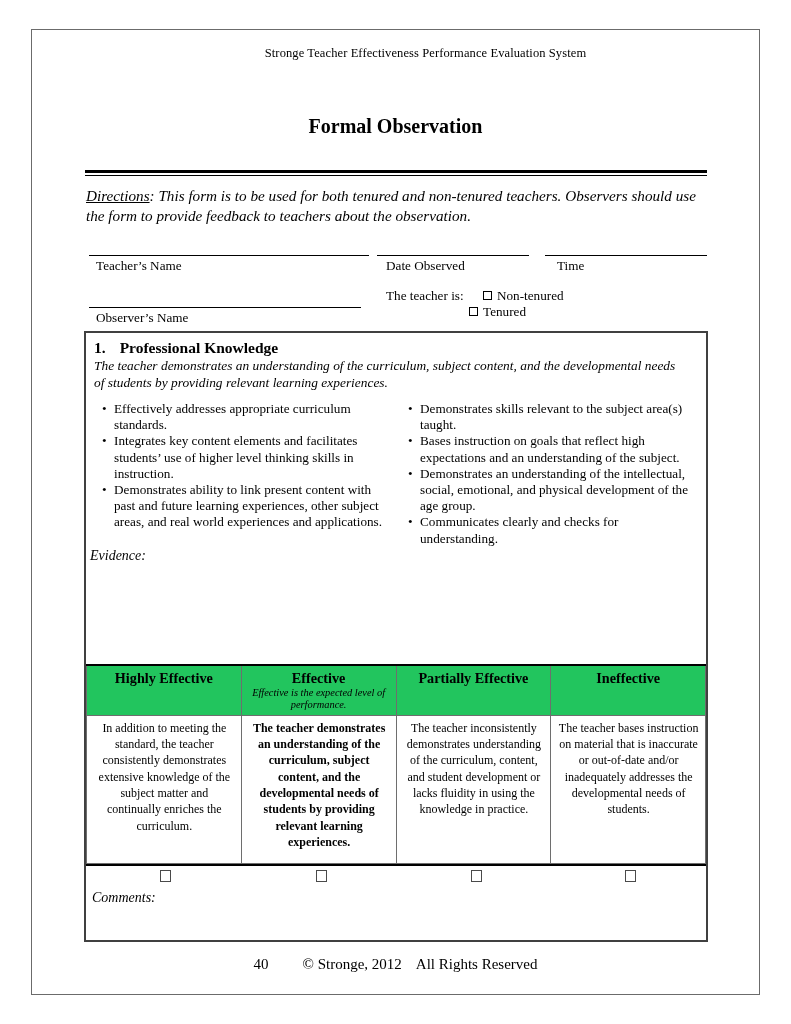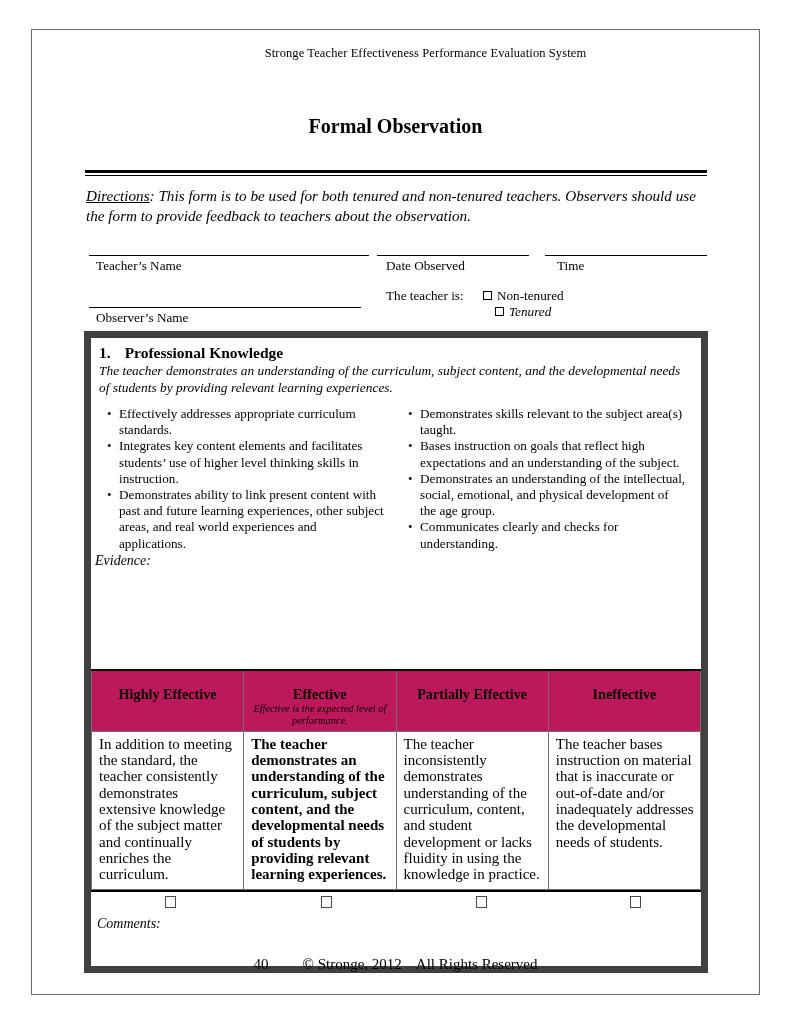--- a/index.html
+++ b/index.html
@@ -119,21 +119,21 @@
     box-sizing: border-box;
   }
 
   
   .std-box {
     position: absolute;
     left: 84px;
     top: 331px;
     width: 624px;
     box-sizing: border-box;
-    border: 7px solid #404040;
+    border: 2px solid #404040;
   }
   .std-head {
     padding: 5px 8px 0 8px;
   }
   .std-num {
     font-weight: bold;
     font-size: 15.5px;
     line-height: 19px;
   }
   .std-num .numlbl { margin-right: 14px; }
@@ -184,41 +184,42 @@
     width: 100%;
     border-collapse: collapse;
     table-layout: fixed;
   }
   .rubric th, .rubric td {
     border: 1px solid #6e6e6e;
     vertical-align: top;
     box-sizing: border-box;
   }
   .rubric thead th {
-    background: #be185d;
-    text-align: center;
-    padding: 15px 4px 4px 4px;
+    background: #22c55e;
+    text-align: center;
+    padding: 4px 4px 4px 4px;
     border-top: 2px solid #000;
   }
   .rb-title {
     font-weight: bold;
     font-size: 14.2px;
     line-height: 17px;
   }
   .rb-sub {
     font-style: italic;
     font-size: 10.4px;
     line-height: 12px;
     font-weight: normal;
   }
   .rubric tbody td {
     padding: 4px 6px 6px 7px;
-    font-size: 15px;
+    font-size: 12px;
     line-height: 16.3px;
     height: 148px;
+    text-align: center;
   }
   .rubric tbody td.bold-cell {
     font-weight: bold;
   }
 
   .check-row {
     position: relative;
     height: 20px;
     border-top: 2px solid #000;
   }
@@ -278,21 +279,21 @@
   <div class="fline" style="left:545px; top:255px; width:162px;"></div>
   <div class="flabel" style="left:557px; top:258px;">Time</div>
 
   <div class="fline" style="left:89px; top:307px; width:272px;"></div>
   <div class="flabel" style="left:96px; top:310px;">Observer’s Name</div>
 
   <div class="teacher-is">The teacher is:</div>
   <div class="cbrow" style="left:483px; top:288px;">
     <span class="cbox-inline"></span><span>Non-tenured</span>
   </div>
-  <div class="cbrow" style="left:495px; top:304px;font-style:italic;">
+  <div class="cbrow" style="left:469px; top:304px;">
     <span class="cbox-inline"></span><span>Tenured</span>
   </div>
 
   <div class="std-box">
     <div class="std-head">
       <div class="std-num"><span class="numlbl">1.</span><span>Professional Knowledge</span></div>
       <div class="std-desc">The teacher demonstrates an understanding of the curriculum, subject content, and the developmental needs of students by providing relevant learning experiences.</div>
     </div>
 
     <div class="bullets-wrap">

